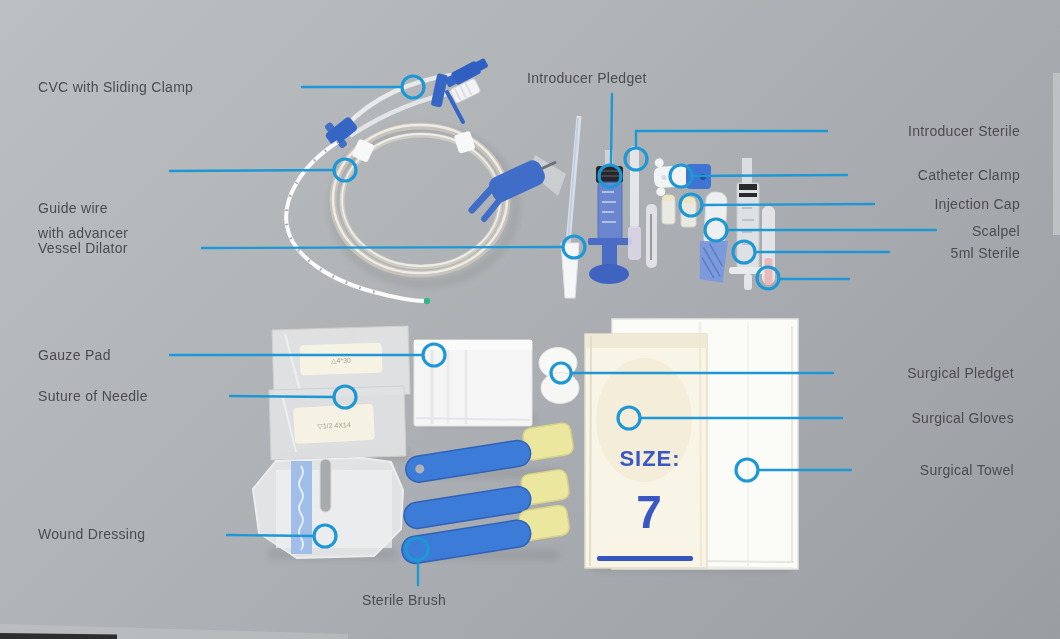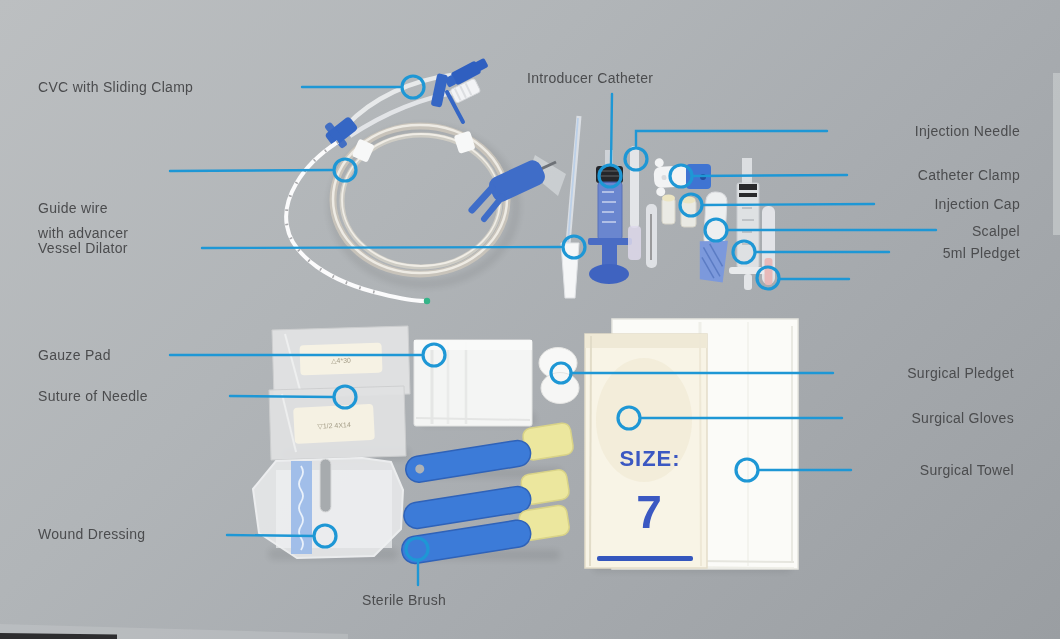--- a/index.html
+++ b/index.html
@@ -288,27 +288,27 @@
     <line x1="759" y1="470" x2="851" y2="470" stroke-width="2.4"></line>
     <circle cx="747" cy="470" r="11" stroke-width="3.2"></circle>
   </svg>
 
   <div class="lbl" style="left:38px;top:75px">CVC with Sliding Clamp</div>
   <div class="lbl two" style="left:38px;top:159px">
     <span>Guide wire</span><br>
     <span>with advancer</span>
   </div>
   <div class="lbl" style="left:38px;top:236px">Vessel Dilator</div>
-  <div class="lbl" style="left:527px;top:66px">Introducer Catheter</div>
-
-  <div class="lbl right" style="top:119px">Injection Needle</div>
+  <div class="lbl" style="left:527px;top:66px">Introducer Pledget</div>
+
+  <div class="lbl right" style="top:119px">Introducer Sterile</div>
   <div class="lbl right" style="top:192px">Injection Cap</div>
   <div class="lbl right" style="top:163px">Catheter Clamp</div>
   <div class="lbl right" style="top:219px">Scalpel</div>
-  <div class="lbl right" style="top:241px">5ml Pledget</div>
+  <div class="lbl right" style="top:241px">5ml Sterile</div>
 
   <div class="lbl" style="left:38px;top:343px">Gauze Pad</div>
   <div class="lbl" style="left:38px;top:384px">Suture of Needle</div>
   <div class="lbl" style="left:38px;top:522px">Wound Dressing</div>
   <div class="lbl" style="left:362px;top:588px">Sterile Brush</div>
 
   <div class="lbl right2" style="top:361px">Surgical Pledget</div>
   <div class="lbl right2" style="top:406px">Surgical Gloves</div>
   <div class="lbl right2" style="top:458px">Surgical Towel</div>
 

